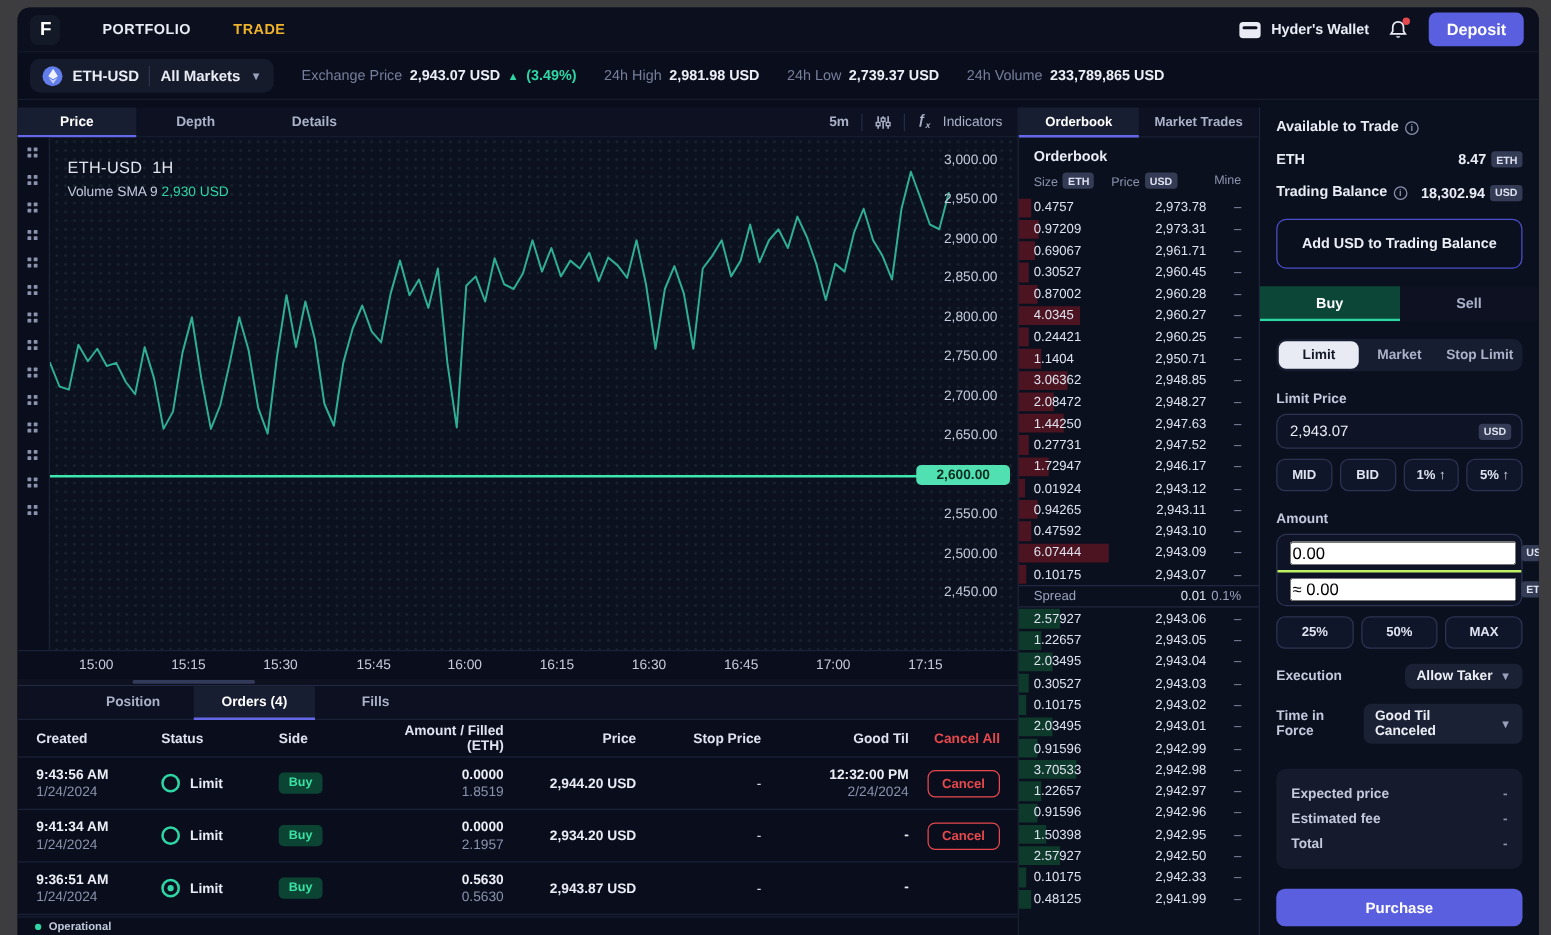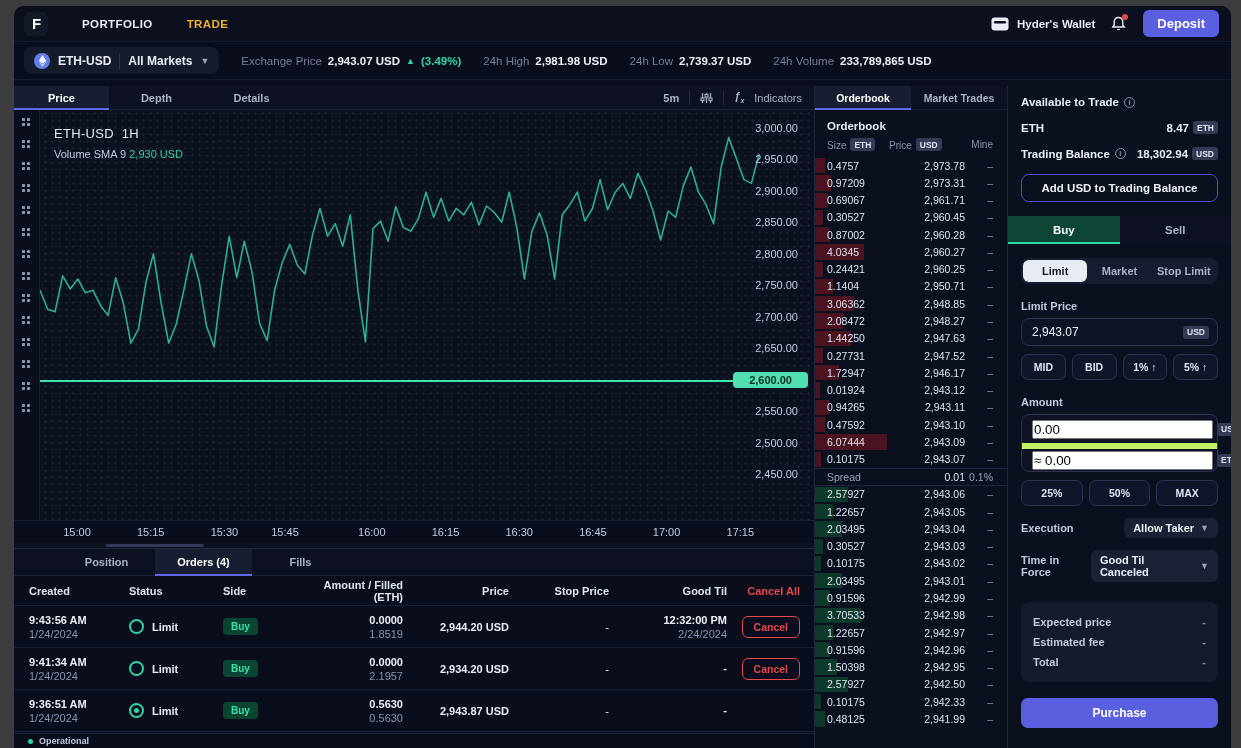--- a/index.html
+++ b/index.html
@@ -101,40 +101,40 @@
   #spread-row .v { text-align:right; color:#dfe3f0; }
   #spread-row .p { text-align:right; }
 
   
   #trade { left:994px; top:74px; width:223px; height:668px; background:#0b101f; font-size:11.5px; }
   #avail-title { font-weight:bold; font-size:11.5px; padding:16px 13px 0 13px; display:flex; align-items:center; gap:5px; }
   .info-ic { width:11px; height:11px; border-radius:50%; border:1px solid #8a92ad; color:#8a92ad;
     font-size:7.5px; display:inline-flex; align-items:center; justify-content:center; font-style:normal; }
   .bal-row { padding:0 13px; margin-top:13px; display:flex; justify-content:space-between; align-items:center; font-weight:bold; }
   .btn-outline { display:block; width:197px; margin:14px auto 0 auto; background:transparent; color:#eceef6;
-    border:1px solid #4a4ec9; border-radius:8px; font-size:11.5px; font-weight:bold; padding:7px 0; cursor:pointer; }
+    border:1px solid #4a4ec9; border-radius:8px; font-size:11.5px; font-weight:bold; padding:13px 0; cursor:pointer; }
   #bs-tabs { display:flex; height:28px; margin-top:14px; background:#0d1121; }
   #bs-tabs .bs { width:50%; display:flex; align-items:center; justify-content:center; font-size:11.5px;
     font-weight:bold; color:#aab1c8; cursor:pointer; }
   #bs-tabs .bs.active { background:#0c4636; color:#fff; box-shadow:inset 0 -2px 0 #2fd6a5; }
   #seg { margin:14px 13px 0 13px; background:#171d30; border-radius:8px; height:26px; display:flex; padding:2px; }
   .seg-it { flex:1; display:flex; align-items:center; justify-content:center; font-size:11px; font-weight:bold;
     color:#aab1c8; border-radius:6px; cursor:pointer; }
   .seg-it.active { background:#e9ebf4; color:#141927; }
   .fld-label { font-size:11px; font-weight:bold; color:#c3c9dc; margin:16px 13px 6px 13px; }
   .input-box { margin:0 13px; background:#0e1426; border:1px solid #2c3352; border-radius:8px;
     height:28px; display:flex; align-items:center; padding:0 8px 0 10px; }
   .input-box input { flex:1; background:transparent; border:none; outline:none; color:#eceef6;
     font-size:12px; font-family:inherit; width:60px; }
   .chip-row { display:flex; gap:6px; margin:8px 13px 0 13px; }
   .chip { flex:1; background:#10162a; border:1px solid #2c3352; border-radius:7px; color:#dfe3f0;
     font-size:10.5px; font-weight:bold; text-align:center; padding:6px 0; cursor:pointer; white-space:nowrap; }
   #amount-box { margin:0 13px; border:1px solid #2c3352; border-radius:8px; background:#0e1426; }
   #amount-box .rowi { height:28px; display:flex; align-items:center; padding:0 8px 0 10px; }
-  #amount-box .rowi + .rowi { border-top:6px solid #bef264; }
+  #amount-box .rowi + .rowi { border-top:2px solid #bef264; }
   .sel-row { display:flex; justify-content:space-between; align-items:center; margin:12px 13px 0 13px; }
   .sel-label { font-size:11px; font-weight:bold; color:#c3c9dc; }
   .select { background:#1a2134; border-radius:6px; padding:4px 9px; font-size:11px; font-weight:bold;
     color:#eceef6; display:flex; align-items:center; gap:6px; cursor:pointer; }
   #summary { margin:20px 13px 0 13px; background:#151b2c; border-radius:8px; padding:10px 12px; }
   #summary .srow { display:flex; justify-content:space-between; font-size:11px; font-weight:bold;
     color:#c3c9dc; padding:4px 0; }
   #summary .srow .sv { color:#8a92ad; }
   #purchase { display:block; width:197px; margin:16px auto 0 auto; background:#5a5fe0; border:none;
     border-radius:7px; color:#fff; font-weight:bold; font-size:12px; padding:8px 0; cursor:pointer; }
@@ -363,21 +363,21 @@
         <div class="ytick" style="top: 301.05px;">2,550.00</div>
         <div class="ytick" style="top: 332.5px;">2,500.00</div>
         <div class="ytick" style="top: 363.95px;">2,450.00</div>
       </div>
   </div>
 
   <div id="xaxis" class="abs">
       <span class="xtick" style="left: 63px;">15:00</span>
       <span class="xtick" style="left: 136.7px;">15:15</span>
       <span class="xtick" style="left: 210.4px;">15:30</span>
-      <span class="xtick" style="left: 271px;">15:45</span>
+      <span class="xtick" style="left: 285px;">15:45</span>
       <span class="xtick" style="left: 357.8px;">16:00</span>
       <span class="xtick" style="left: 431.5px;">16:15</span>
       <span class="xtick" style="left: 505.2px;">16:30</span>
       <span class="xtick" style="left: 578.9px;">16:45</span>
       <span class="xtick" style="left: 652.6px;">17:00</span>
       <span class="xtick" style="left: 726.3px;">17:15</span>
     </div>
   <div id="xscroll" class="abs">
     <div id="xthumb"></div>
   </div>

